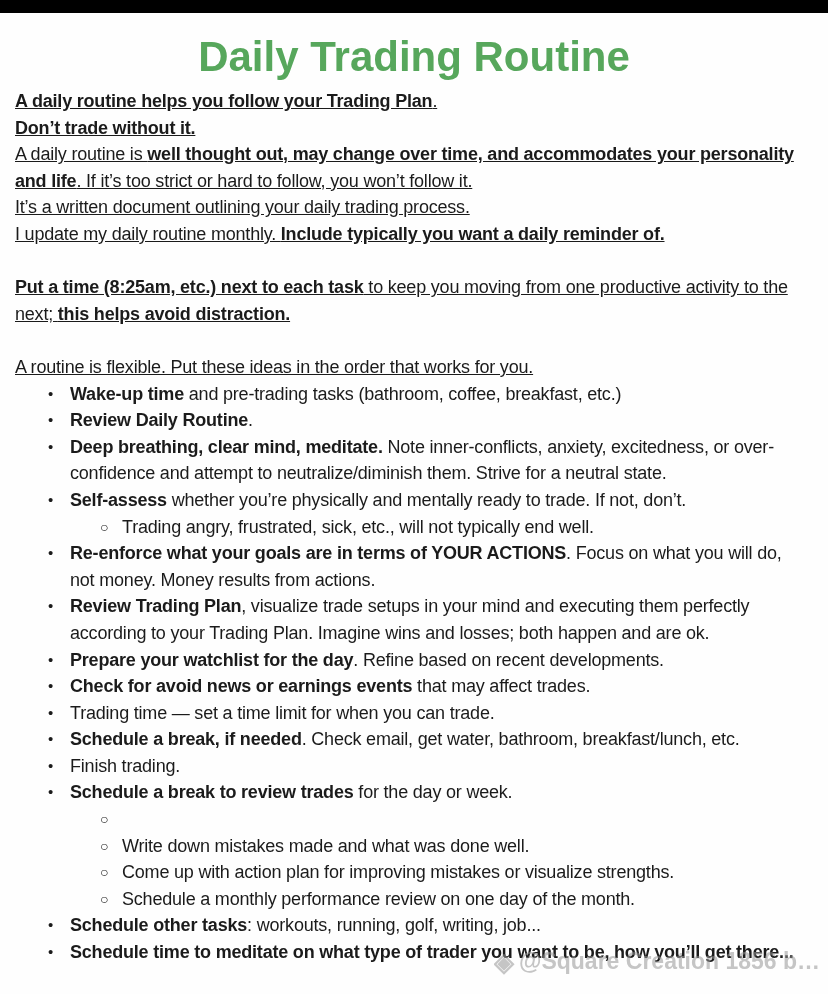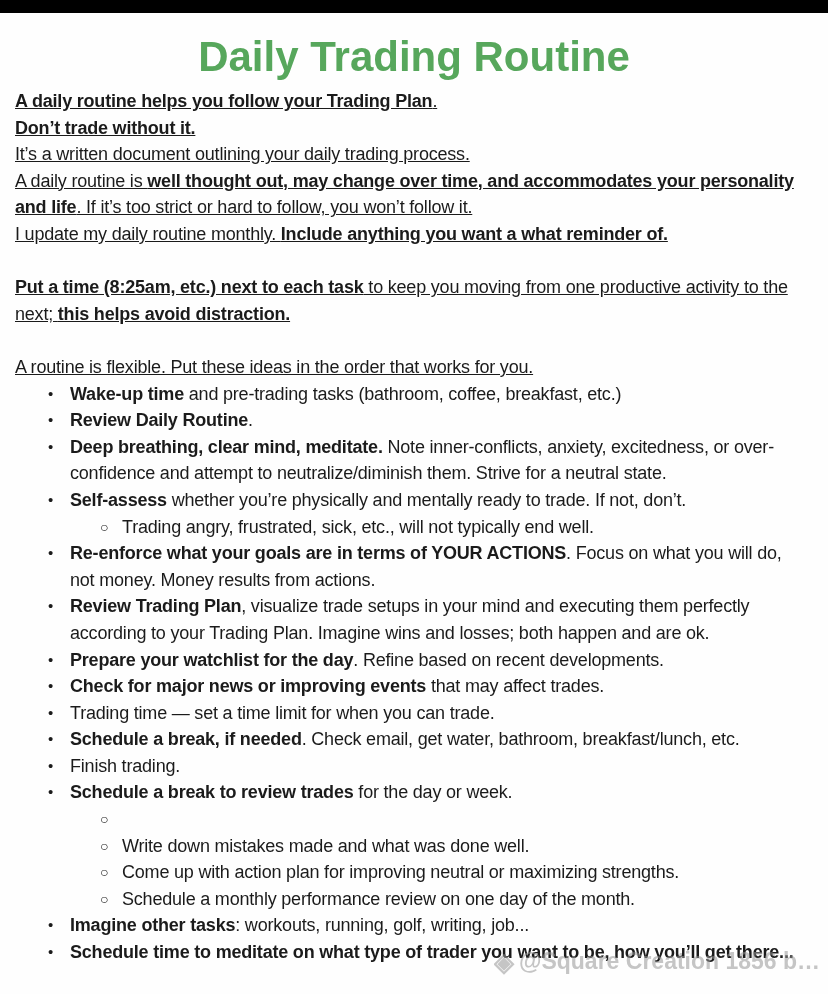--- a/index.html
+++ b/index.html
@@ -63,23 +63,23 @@
 </style>
 </head>
 <body>
 
 <div class="page" style="color: rgb(27, 27, 27);">
   <div class="top-bar" style="background: rgb(0, 0, 0);"></div>
   <h1 class="title" style="color: rgb(87, 167, 92);">Daily Trading Routine</h1>
   <div class="doc-body">
       <div class="p"><span class="txt"><span class="b">A daily routine helps you follow your Trading Plan</span><span>.</span></span></div>
       <div class="p"><span class="txt"><span class="b">Don’t trade without it.</span></span></div>
+      <div class="p"><span class="txt"><span>A daily routine is </span><span class="b">well thought out, may change over time, and accommodates your personality and life</span><span>. If it’s too strict or hard to follow, you won’t follow it.</span></span></div>
       <div class="p"><span class="txt"><span>It’s a written document outlining your daily trading process.</span></span></div>
-      <div class="p"><span class="txt"><span>A daily routine is </span><span class="b">well thought out, may change over time, and accommodates your personality and life</span><span>. If it’s too strict or hard to follow, you won’t follow it.</span></span></div>
-      <div class="p"><span class="txt"><span>I update my daily routine monthly. </span><span class="b">Include anything you want a what reminder of.</span></span></div>
+      <div class="p"><span class="txt"><span>I update my daily routine monthly. </span><span class="b">Include typically you want a daily reminder of.</span></span></div>
       <div class="gap"></div>
       <div class="p"><span class="txt"><span class="b">Put a time (8:25am, etc.) next to each task</span><span> to keep you moving from one productive activity to the next; </span><span class="b">this helps avoid distraction.</span></span></div>
       <div class="gap"></div>
       <div class="p"><span class="txt"><span>A routine is flexible. Put these ideas in the order that works for you.</span></span></div>
       <div class="li">
         <span class="marker">•</span>
         <span class="txt"><span class="b">Wake-up time</span><span> and pre-trading tasks (bathroom, coffee, breakfast, etc.)</span></span>
       </div>
       <div class="li">
         <span class="marker">•</span>
@@ -104,21 +104,21 @@
       <div class="li">
         <span class="marker">•</span>
         <span class="txt"><span class="b">Review Trading Plan</span><span>, visualize trade setups in your mind and executing them perfectly according to your Trading Plan. Imagine wins and losses; both happen and are ok.</span></span>
       </div>
       <div class="li">
         <span class="marker">•</span>
         <span class="txt"><span class="b">Prepare your watchlist for the day</span><span>. Refine based on recent developments.</span></span>
       </div>
       <div class="li">
         <span class="marker">•</span>
-        <span class="txt"><span class="b">Check for major news or improving events</span><span> that may affect trades.</span></span>
+        <span class="txt"><span class="b">Check for avoid news or earnings events</span><span> that may affect trades.</span></span>
       </div>
       <div class="li">
         <span class="marker">•</span>
         <span class="txt"><span>Trading time — set a time limit for when you can trade.</span></span>
       </div>
       <div class="li">
         <span class="marker">•</span>
         <span class="txt"><span class="b">Schedule a break, if needed</span><span>. Check email, get water, bathroom, breakfast/lunch, etc.</span></span>
       </div>
       <div class="li">
@@ -131,29 +131,29 @@
       </div>
       <div class="li2">
         <span class="marker">○</span>
       </div>
       <div class="li2">
         <span class="marker">○</span>
         <span class="txt"><span>Write down mistakes made and what was done well.</span></span>
       </div>
       <div class="li2">
         <span class="marker">○</span>
-        <span class="txt"><span>Come up with action plan for improving neutral or maximizing strengths.</span></span>
+        <span class="txt"><span>Come up with action plan for improving mistakes or visualize strengths.</span></span>
       </div>
       <div class="li2">
         <span class="marker">○</span>
         <span class="txt"><span>Schedule a monthly performance review on one day of the month.</span></span>
       </div>
       <div class="li">
         <span class="marker">•</span>
-        <span class="txt"><span class="b">Imagine other tasks</span><span>: workouts, running, golf, writing, job...</span></span>
+        <span class="txt"><span class="b">Schedule other tasks</span><span>: workouts, running, golf, writing, job...</span></span>
       </div>
       <div class="li">
         <span class="marker">•</span>
         <span class="txt"><span class="b">Schedule time to meditate on what type of trader you want to be, how you’ll get there...</span></span>
       </div>
     </div>
   <div class="watermark">
     <span class="wm-icon">◈</span>
     <span>@Square Creation 1856 b…</span>
   </div>

